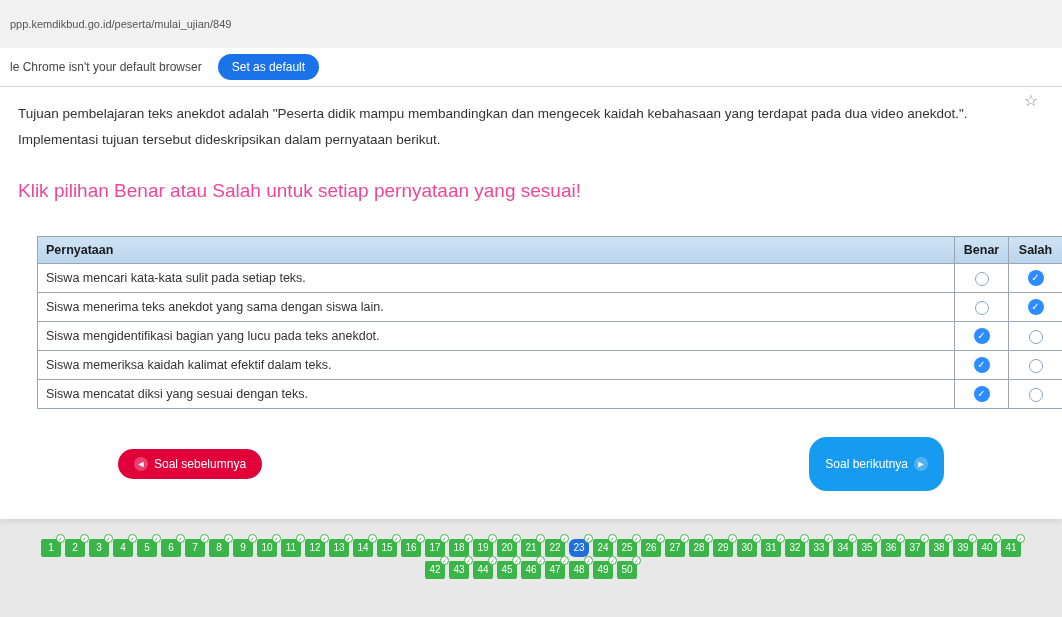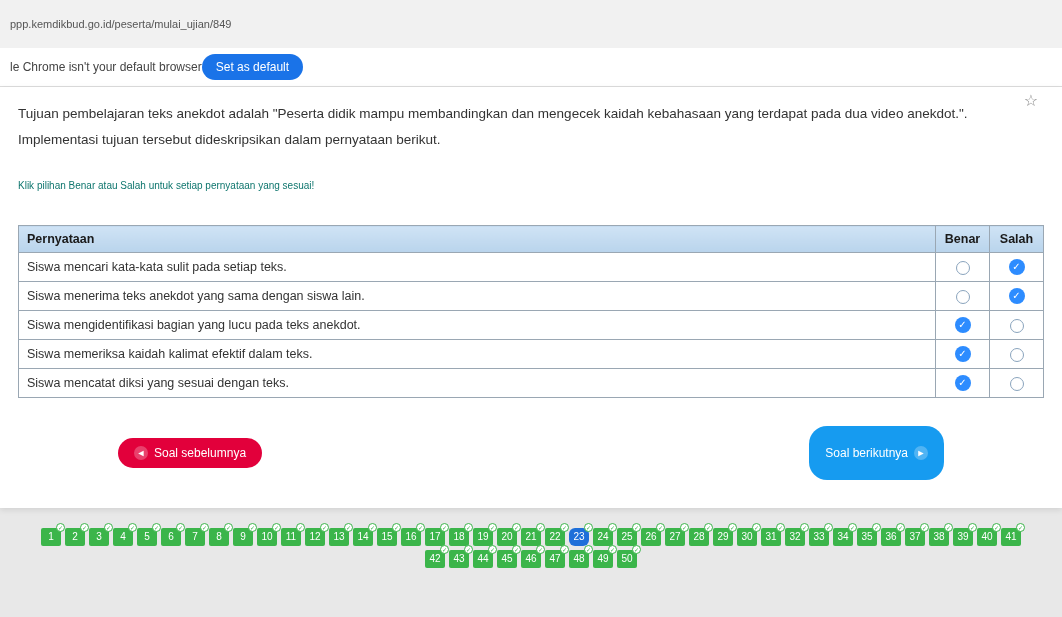--- a/index.html
+++ b/index.html
@@ -12,21 +12,21 @@
   }
   .url-bar {
     background: #f1f1f1;
     padding: 18px 10px;
     font-size: 11px;
     color: #555;
   }
   .default-browser-bar {
     display: flex;
     align-items: center;
-    gap: 0;
+    gap: 16px;
     background: #fff;
     padding: 6px 10px;
     border-bottom: 1px solid #ddd;
     font-size: 12px;
     color: #444;
   }
   .btn-set-default {
     background: #1a73e8;
     color: #fff;
     border: none;
@@ -50,29 +50,30 @@
     color: #888;
     font-size: 16px;
   }
   .question-text {
     font-size: 13.5px;
     line-height: 1.9;
     color: #333;
     margin-bottom: 24px;
   }
   .instruction-text {
-    font-size: 10px;
-    color: #0f766e;
+    font-size: 19px;
+    color: #ec4899;
     margin-bottom: 34px;
     margin-top: 28px;
   }
   table.statement-table {
     width: 100%;
     border-collapse: collapse;
     font-size: 12.5px;
+    margin-left: 19px;
   }
   table.statement-table th, table.statement-table td {
     border: 1px solid #9aa7b3;
     padding: 6px 8px;
     text-align: left;
     vertical-align: middle;
   }
   table.statement-table th {
     background: linear-gradient(#cfe3f5, #b9d4ec);
     font-weight: bold;

